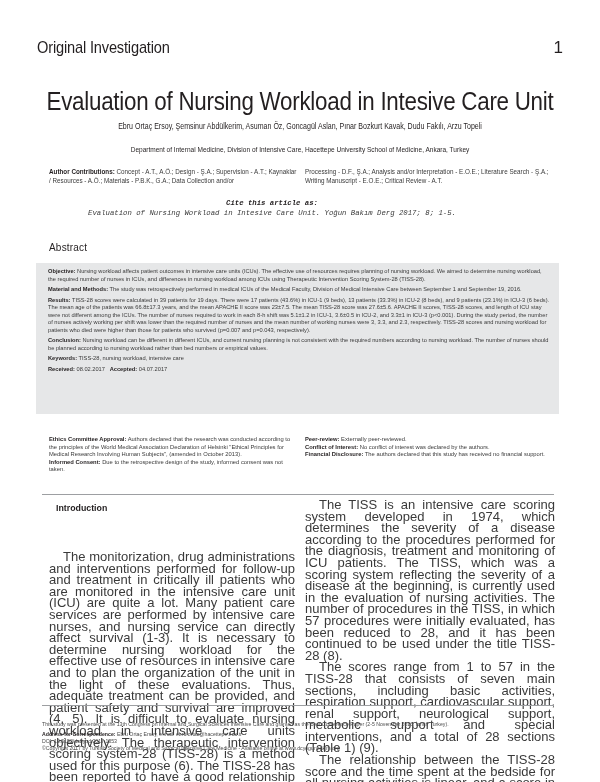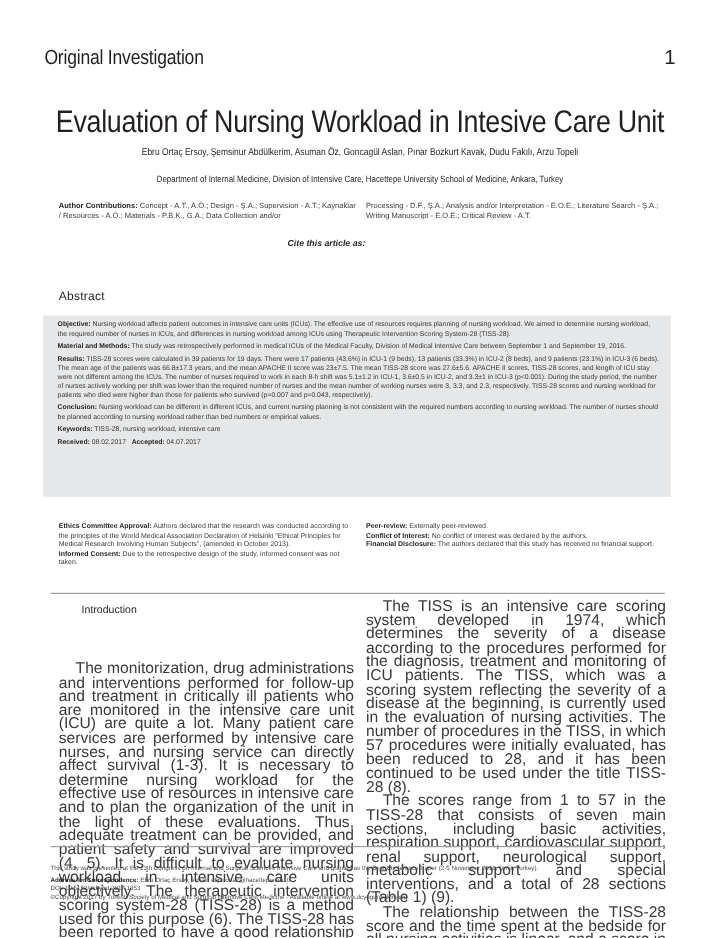--- a/index.html
+++ b/index.html
@@ -11,38 +11,38 @@
 
   .title { left: 0; width: 600px; top: 86px; text-align: center; font-size: 26px; letter-spacing: -0.3px; transform: scaleX(0.86); transform-origin: center top; color: #231f20; }
   .authors { left: 0; width: 600px; top: 122px; text-align: center; font-size: 8.2px; transform: scaleX(0.86); transform-origin: center top; }
   .affiliation { left: 0; width: 600px; top: 145px; text-align: center; font-size: 7.6px; transform: scaleX(0.86); transform-origin: center top; }
 
   .contrib { top: 167px; font-size: 6.3px; line-height: 9.4px; color: #3a3a3a; }
   .contrib.left { left: 49px; width: 250px; }
   .contrib.right { left: 305px; width: 255px; }
   .contrib b { color: #231f20; }
 
-  .cite { left: 0; width: 544px; top: 198px; text-align: center; font-size: 7.3px; line-height: 10px; font-style: italic; color: #3a3a3a; }
+  .cite { left: 0; width: 544px; top: 198px; text-align: center; font-size: 7.3px; line-height: 10px; font-style: italic; color: #3a3a3a; font-family: Liberation Mono, monospace; }
   .cite .cite-head { font-weight: bold; color: #231f20; }
 
   .abstract-heading { left: 49px; top: 242px; font-size: 10px; color: #231f20; letter-spacing: 0.2px; }
   .abstract-box { left: 36px; top: 263px; width: 523px; height: 151px; background: #e6e7e8; }
   .abstract-text { left: 48px; top: 268px; width: 503px; font-size: 5.7px; line-height: 7.5px; color: #3a3a3a; }
   .abstract-text p { margin: 0 0 3px 0; }
   .abstract-text b { color: #231f20; }
 
   .front-left { left: 49px; top: 436px; width: 245px; font-size: 5.8px; line-height: 7.5px; color: #3a3a3a; }
   .front-right { left: 305px; top: 436px; width: 250px; font-size: 5.8px; line-height: 7.5px; color: #3a3a3a; }
   .front-left b, .front-right b { color: #231f20; }
 
   .rule { height: 1px; background: #9d9fa2; }
   .rule.r1 { left: 42px; top: 494px; width: 512px; }
   .rule.r2 { left: 42px; top: 705px; width: 512px; }
 
-  .intro-heading { left: 68px; top: 503px; font-size: 8.8px; font-weight: normal; color: #231f20; }
+  .intro-heading { left: 56px; top: 503px; font-size: 8.8px; font-weight: bold; color: #231f20; }
 
   .col { font-size: 13px; line-height: 11.6px; color: #3a3a3a; text-align: justify; }
   .col.left { left: 49px; top: 551px; width: 246px; }
   .col.right { left: 305px; top: 499px; width: 250px; }
   .col p { margin: 0; text-indent: 14px; }
 
   .footnotes { left: 42px; top: 721px; width: 520px; font-size: 5.2px; line-height: 7px; color: #4a4a4a; }
   .footnotes p { margin: 0; }
   .footnotes .gap { margin-top: 3px; }
   .footnotes b { color: #231f20; }
@@ -58,20 +58,21 @@
 <div class="abs affiliation">Department of Internal Medicine, Division of Intensive Care, Hacettepe University School of Medicine, Ankara, Turkey</div>
 
 <div class="abs contrib left">
   <b>Author Contributions:</b>
   <span>Concept - A.T., A.Ö.; Design - Ş.A.; Supervision - A.T.; Kaynaklar / Resources - A.Ö.; Materials - P.B.K., G.A.; Data Collection and/or</span>
 </div>
 <div class="abs contrib right">Processing - D.F., Ş.A.; Analysis and/or Interpretation - E.O.E.; Literature Search - Ş.A.; Writing Manuscript - E.O.E.; Critical Review - A.T.</div>
 
 <div class="abs cite">
   <div class="cite-head">Cite this article as:</div>
+  <div>Evaluation of Nursing Workload in Intesive Care Unit. Yoğun Bakım Derg 2017; 8; 1-5.</div>
 </div>
 
 <div class="abs abstract-heading">Abstract</div>
 <div class="abs abstract-box"></div>
 <div class="abs abstract-text">
   <p><b>Objective:</b> <span>Nursing workload affects patient outcomes in intensive care units (ICUs). The effective use of resources requires planning of nursing workload. We aimed to determine nursing workload, the required number of nurses in ICUs, and differences in nursing workload among ICUs using Therapeutic Intervention Scoring System-28 (TISS-28).</span></p>
   <p><b>Material and Methods:</b> <span>The study was retrospectively performed in medical ICUs of the Medical Faculty, Division of Medical Intensive Care between September 1 and September 19, 2016.</span></p>
   <p><b>Results:</b> <span>TISS-28 scores were calculated in 39 patients for 19 days. There were 17 patients (43.6%) in ICU-1 (9 beds), 13 patients (33.3%) in ICU-2 (8 beds), and 9 patients (23.1%) in ICU-3 (6 beds). The mean age of the patients was 66.8±17.3 years, and the mean APACHE II score was 23±7.5. The mean TISS-28 score was 27.6±5.6. APACHE II scores, TISS-28 scores, and length of ICU stay were not different among the ICUs. The number of nurses required to work in each 8-h shift was 5.1±1.2 in ICU-1, 3.6±0.5 in ICU-2, and 3.3±1 in ICU-3 (p&lt;0.001). During the study period, the number of nurses actively working per shift was lower than the required number of nurses and the mean number of working nurses were 3, 3.3, and 2.3, respectively. TISS-28 scores and nursing workload for patients who died were higher than those for patients who survived (p=0.007 and p=0.043, respectively).</span></p>
   <p><b>Conclusion:</b> <span>Nursing workload can be different in different ICUs, and current nursing planning is not consistent with the required numbers according to nursing workload. The number of nurses should be planned according to nursing workload rather than bed numbers or empirical values.</span></p>
   <p><b>Keywords:</b> <span>TISS-28, nursing workload, intensive care</span></p>

